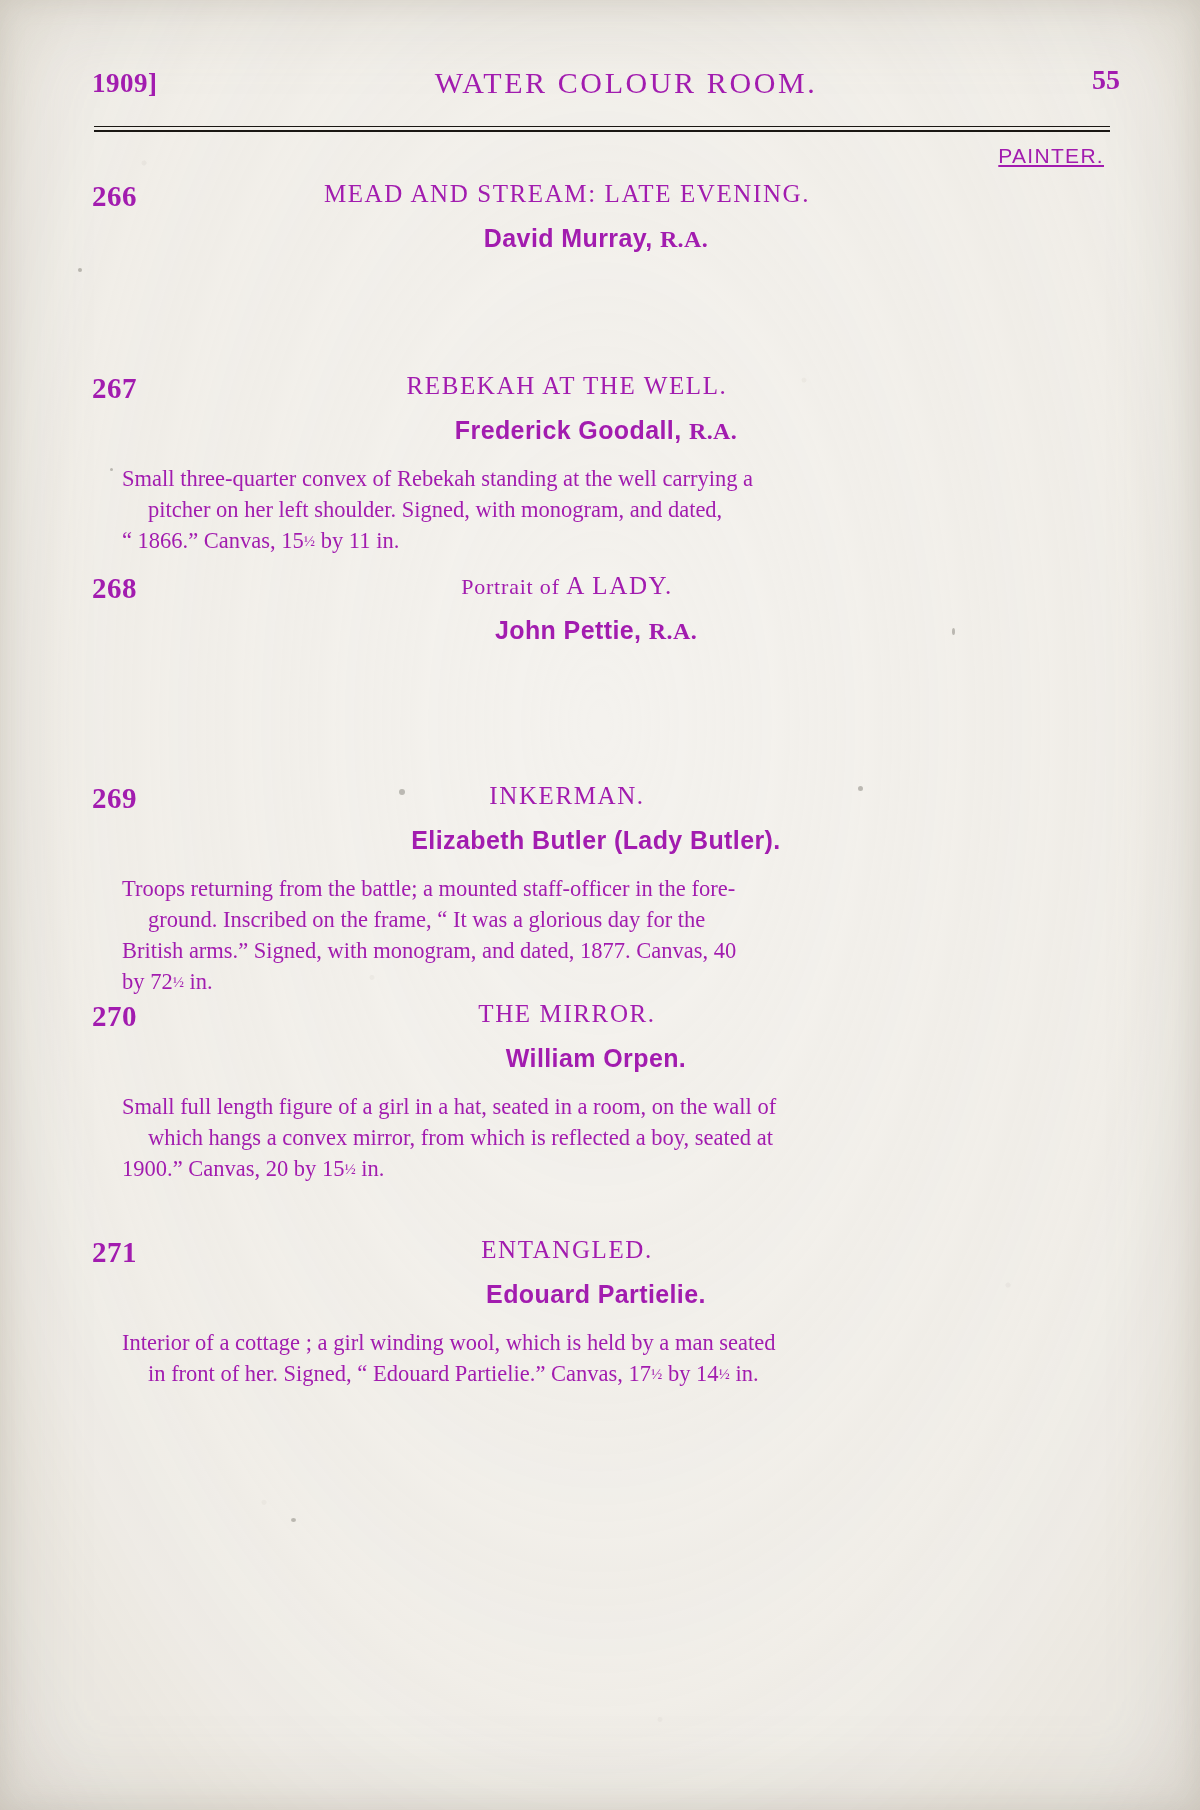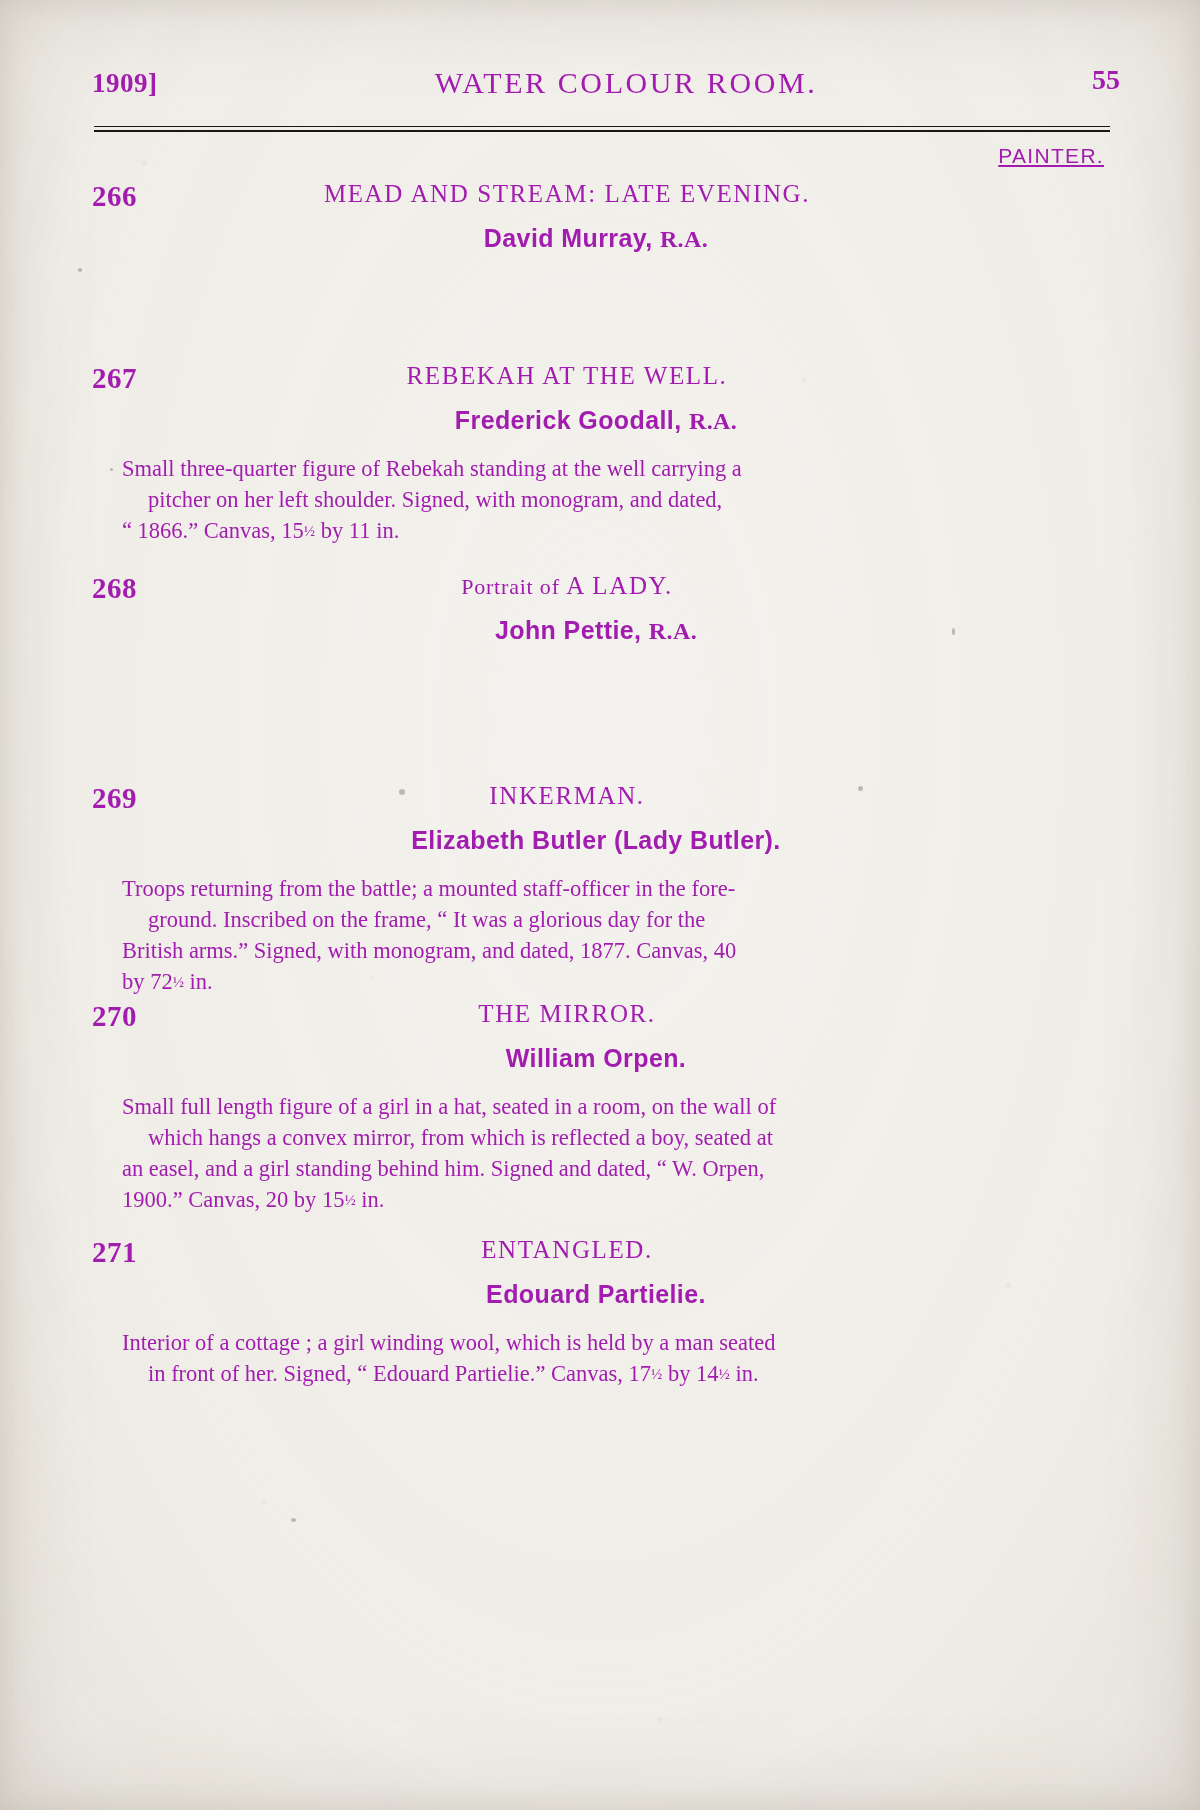--- a/index.html
+++ b/index.html
@@ -203,29 +203,29 @@
 
     <div class="entry" style="top:180px;">
       <div class="cat-no">266</div>
       <div class="title-line">MEAD AND STREAM: LATE EVENING.</div>
       <div class="artist-line">
         <span>David Murray,</span>
         <span class="suffix">R.A.</span>
       </div>
     </div>
 
-    <div class="entry" style="top:362px;">
+    <div class="entry" style="top:372px;">
       <div class="cat-no">267</div>
       <div class="title-line">REBEKAH AT THE WELL.</div>
       <div class="artist-line">
         <span>Frederick Goodall,</span>
         <span class="suffix">R.A.</span>
       </div>
       <div class="desc">
-        <span class="ln">Small three-quarter figure of Rebekah standing at the well carrying a</span>
+        <span class="ln">Small three-quarter convex of Rebekah standing at the well carrying a</span>
         <span class="ln ind">pitcher on her left shoulder.  Signed, with monogram, and dated,</span>
         <span class="ln">“ 1866.”  Canvas, 15<span class="frac">½</span> by 11 in.</span>
       </div>
     </div>
 
     <div class="entry" style="top:572px;">
       <div class="cat-no">268</div>
       <div class="title-line">
         <span class="small">Portrait of</span>
         <span>A LADY.</span>
@@ -254,21 +254,20 @@
     <div class="entry" style="top:1000px;">
       <div class="cat-no">270</div>
       <div class="title-line">THE MIRROR.</div>
       <div class="artist-line">
         <span>William Orpen.</span>
         <span class="suffix"></span>
       </div>
       <div class="desc">
         <span class="ln">Small full length figure of a girl in a hat, seated in a room, on the wall of</span>
         <span class="ln ind">which hangs a convex mirror, from which is reflected a boy, seated at</span>
-        <span class="ln">an easel, and a girl standing behind him. Signed and dated, “ W. Orpen,</span>
         <span class="ln">1900.”  Canvas, 20 by 15<span class="frac">½</span> in.</span>
       </div>
     </div>
 
     <div class="entry" style="top:1236px;">
       <div class="cat-no">271</div>
       <div class="title-line">ENTANGLED.</div>
       <div class="artist-line">
         <span>Edouard Partielie.</span>
         <span class="suffix"></span>

